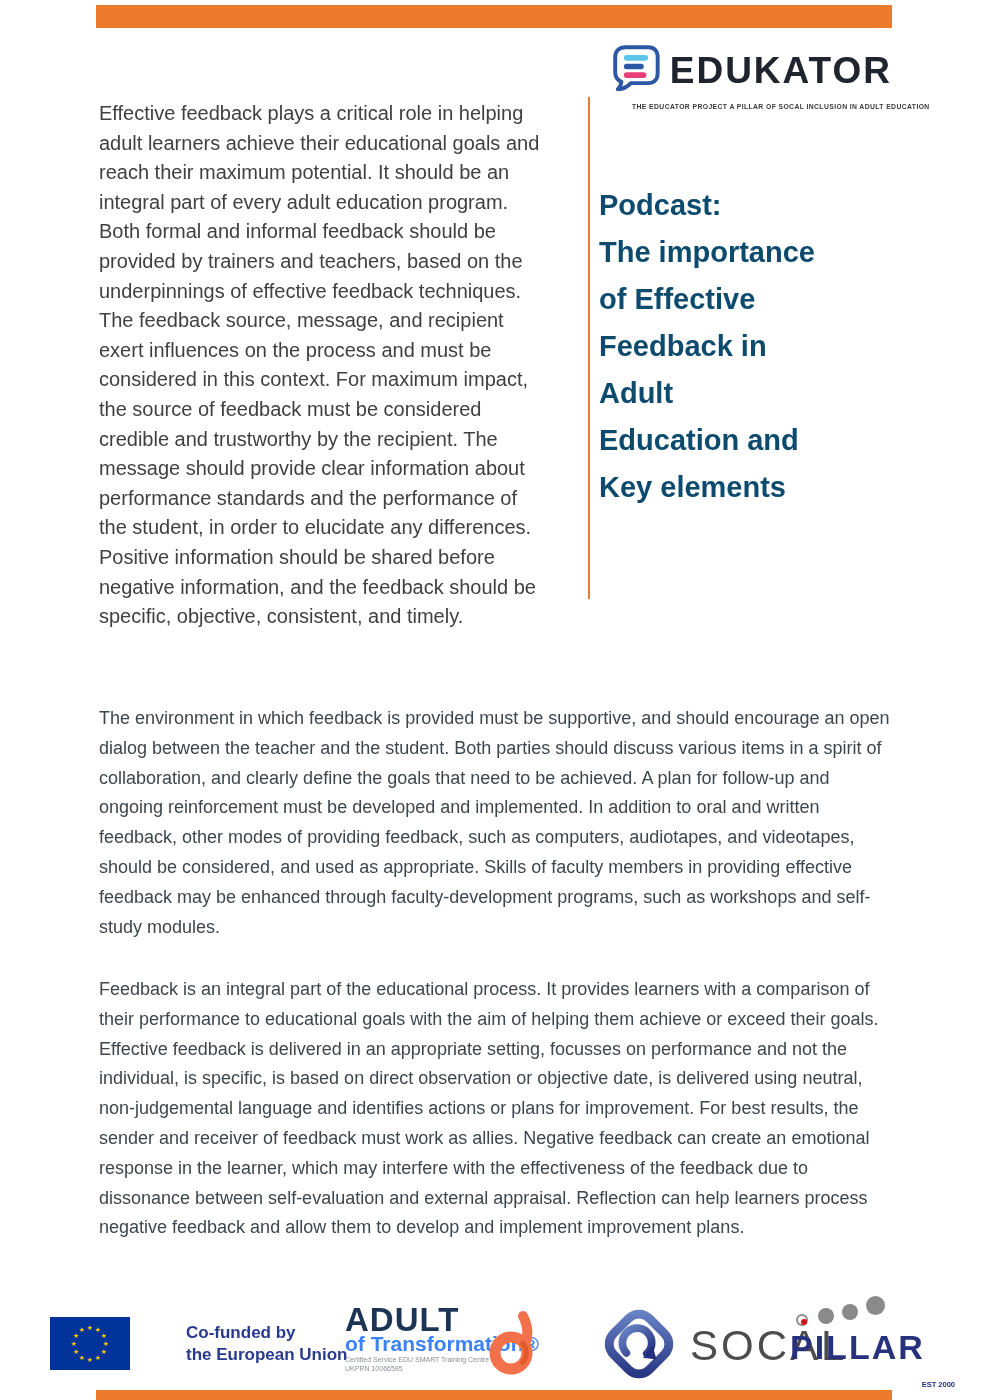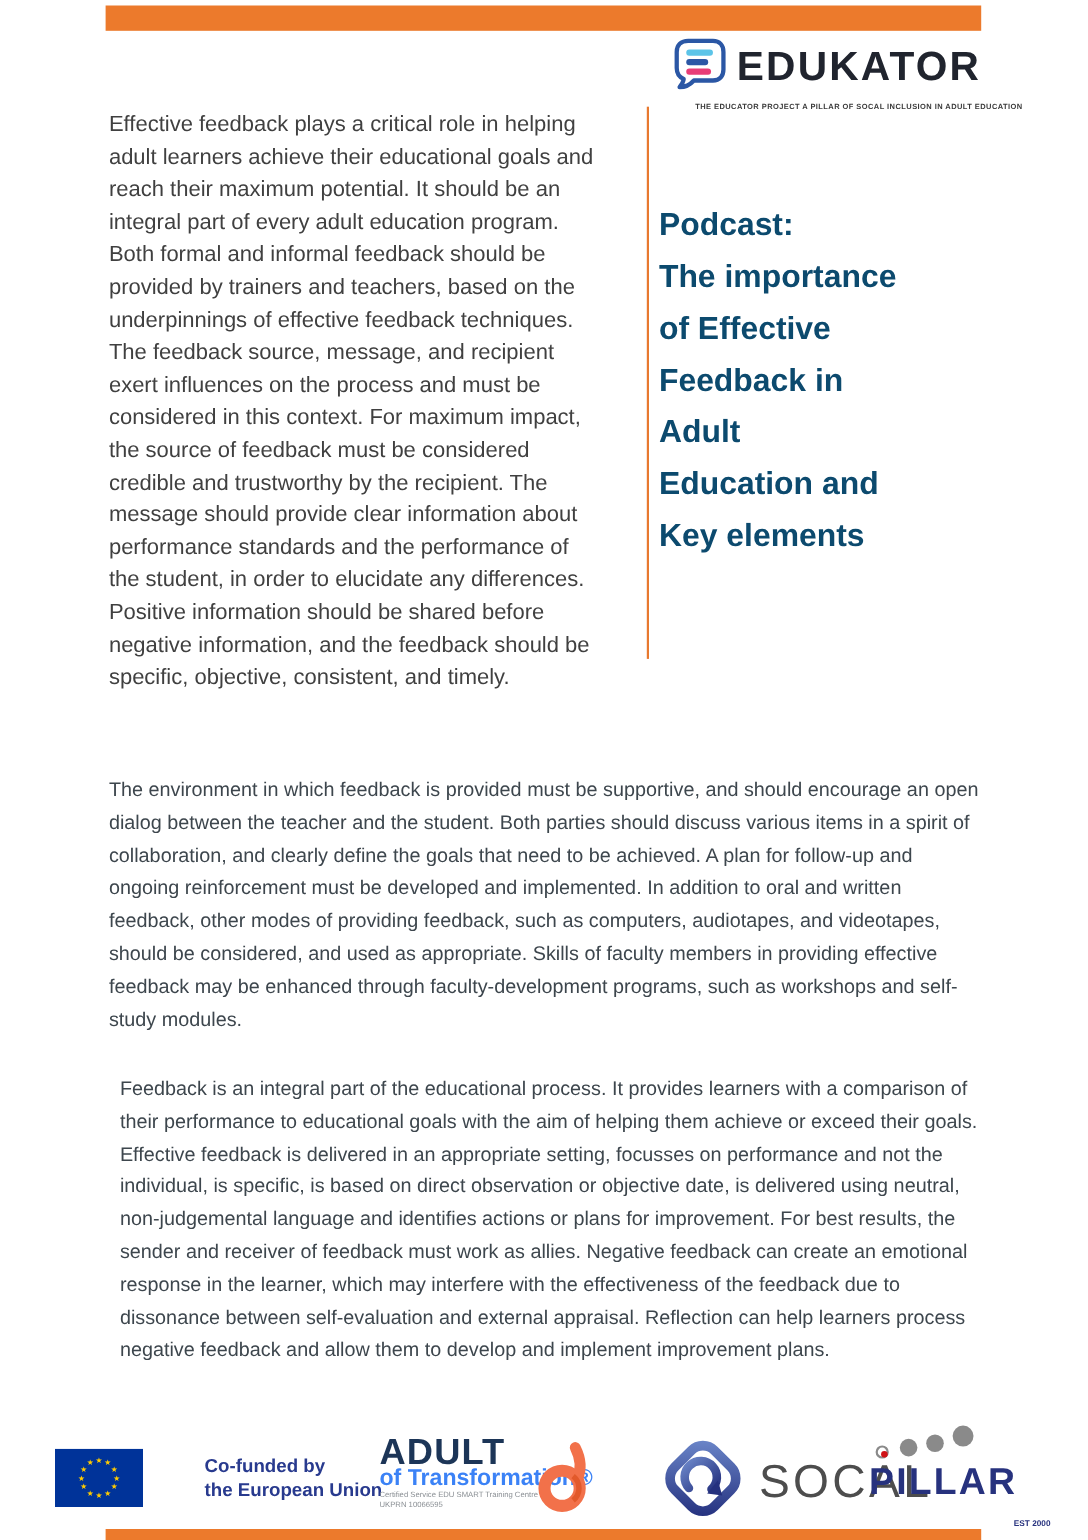--- a/index.html
+++ b/index.html
@@ -18,21 +18,21 @@
   }
   .bottombar {
     position:absolute; left:96px; bottom:0px;
     width:796px; height:10px;
     background:#EC7A2C;
   }
   .logo-block {
     position:absolute; top:32px; right:97px;
     width:260px; text-align:right;
   }
-  .logo-row { display:flex; align-items:center; justify-content:flex-end; gap:8px; }
+  .logo-row { display:flex; align-items:center; justify-content:flex-end; gap:8px;margin-top:10px; }
   .logo-word {
     font-size:37px; font-weight:bold; color:#20242E;
     letter-spacing:2px; line-height:1;
   }
   .logo-tagline {
     margin-top:5px;
     font-size:6.8px; font-weight:bold; color:#3a3a3a;
     letter-spacing:0.4px; white-space:nowrap;
   }
   .col-left {
@@ -46,21 +46,21 @@
   .podcast-heading {
     position:absolute; left:599px; top:182px; width:300px;
     font-size:29px; font-weight:bold; color:#0c4a6e;
     line-height:47px; white-space:pre-line;
   }
   .para-wide {
     position:absolute; left:99px; width:792px;
     font-size:18px; line-height:29.8px; color:#3D464D;
   }
   .para2 { top:704px; }
-  .para3 { top:975px;margin-left:10px; }
+  .para3 { top:975px; }
 
   
   .footer { position:absolute; left:0; top:1295px; width:989px; height:95px; }
   .eu-logo { position:absolute; left:50px; top:22px; display:flex; align-items:center; gap:12px; }
   .eu-flag { width:80px; height:53px; display:block; }
   .eu-text {
     font-size:17px; font-weight:bold; color:#283A8E; line-height:22px;margin-left:44px;
   }
   .dialog-logo { position:absolute; left:345px; top:10px; }
   .dialog-title {

